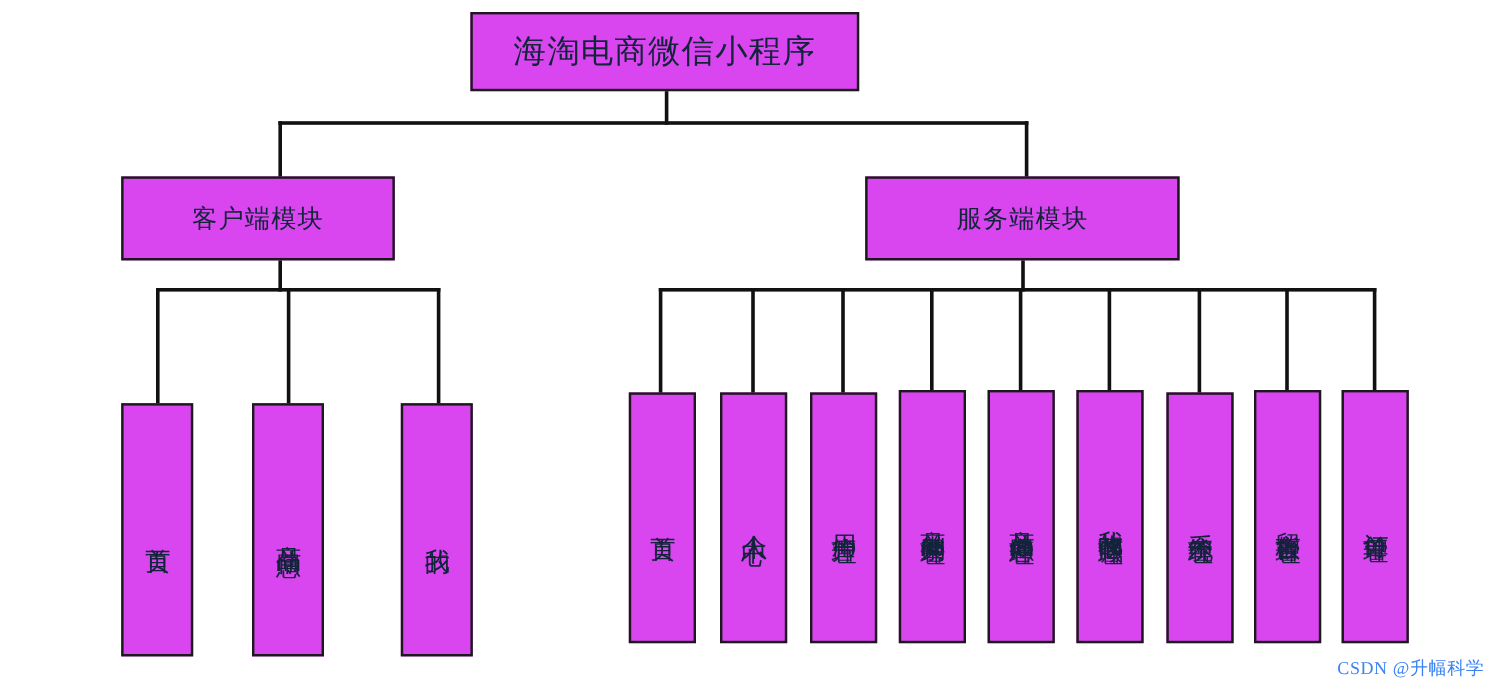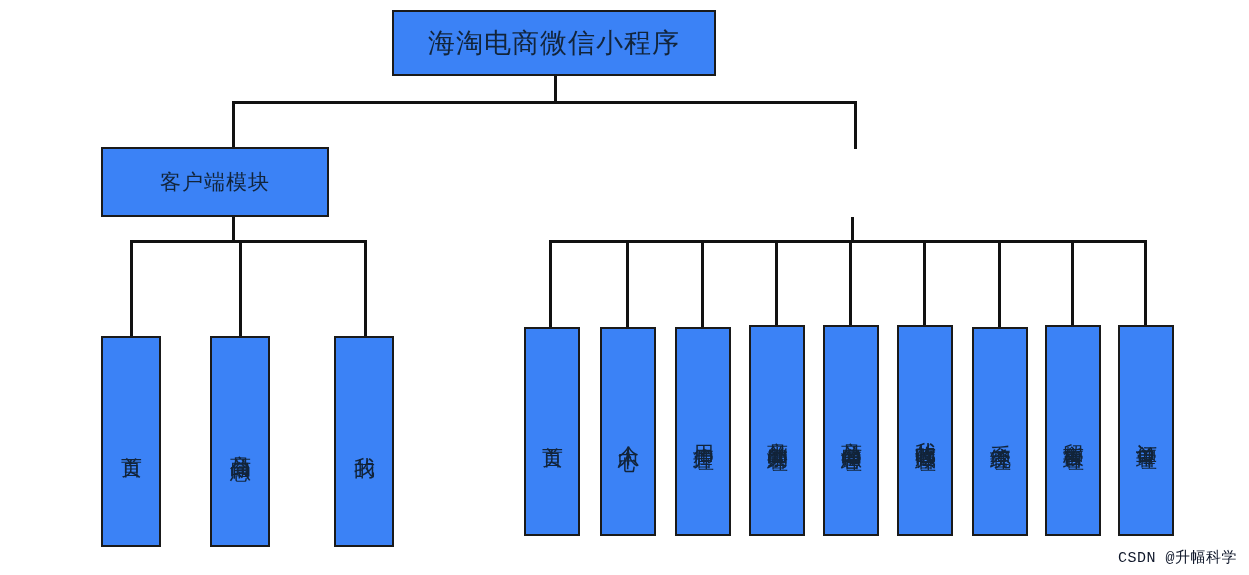--- a/index.html
+++ b/index.html
@@ -16,21 +16,21 @@
     width: 1249px;
     height: 575px;
     background: #ffffff;
     overflow: hidden;
   }
   
   .box {
     position: absolute;
     box-sizing: border-box;
     border: 2px solid #1a1a1a;
-    background: #3b82f6;
+    background: #d946ef;
     display: flex;
     align-items: center;
     justify-content: center;
     color: #12243a;
   }
   .box-label {
     display: block;
     text-align: center;
     line-height: 1.0;
     white-space: nowrap;
@@ -83,43 +83,46 @@
     position: absolute;
     background: #111111;
   }
   .v { width: 3px; }
   .h { height: 3px; }
   
   #watermark {
     position: absolute;
     right: 12px;
     bottom: 8px;
-    font-family: Liberation Mono, monospace;
+    font-family: Liberation Serif, serif;
     font-size: 15px;
-    color: #0f172a;
+    color: #3b82f6;
     letter-spacing: 0.5px;
     white-space: nowrap;
   }
 </style>
 </head>
 <body>
 
 <div id="diagram">
 
   <div class="box" id="root-box">
     <span class="box-label">海淘电商微信小程序</span>
   </div>
 
   <div class="conn v" style="left:554px; top:76px; width:3px; height:28px;"></div>
   <div class="conn h" style="left:232px; top:101px; width:625px; height:3px;"></div>
   <div class="conn v" style="left:232px; top:101px; width:3px; height:48px;"></div>
   <div class="conn v" style="left:854px; top:101px; width:3px; height:48px;"></div>
 
   <div class="box module" id="module-client">
     <span class="box-label">客户端模块</span>
+  </div>
+  <div class="box module" id="module-server">
+    <span class="box-label">服务端模块</span>
   </div>
 
   <div class="conn v" style="left:232px; top:217px; width:3px; height:26px;"></div>
   <div class="conn h" style="left:130px; top:240px; width:237px; height:3px;"></div>
   <div class="conn v" style="left:130px; top:240px; width:3px; height:97px;"></div>
   <div class="conn v" style="left:239px; top:240px; width:3px; height:97px;"></div>
   <div class="conn v" style="left:364px; top:240px; width:3px; height:97px;"></div>
 
   <div class="box leaf" style="left:101px; top:336px; width:60px; height:211px;">
     <span class="box-label">首页</span>

